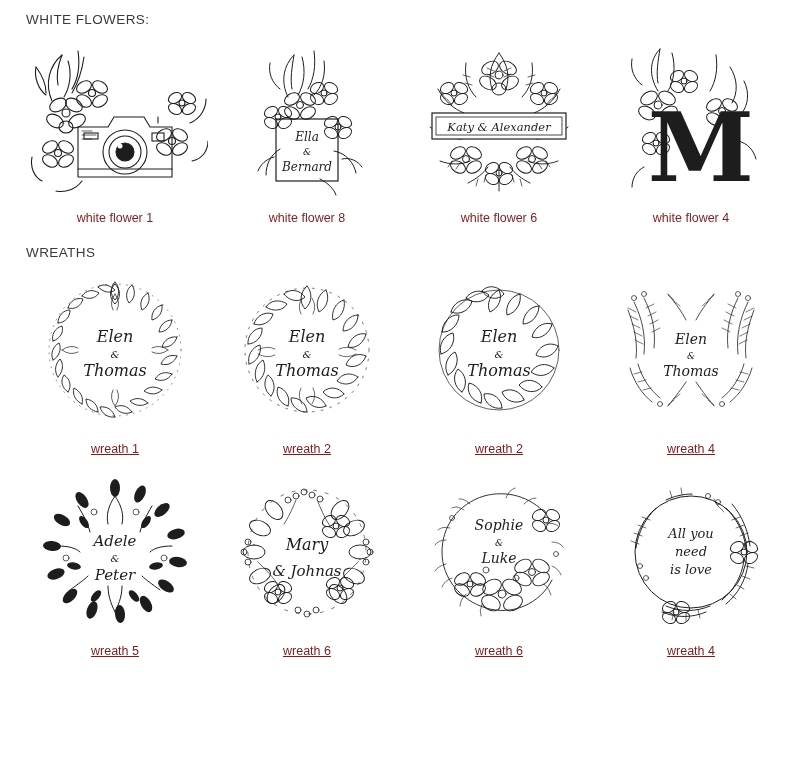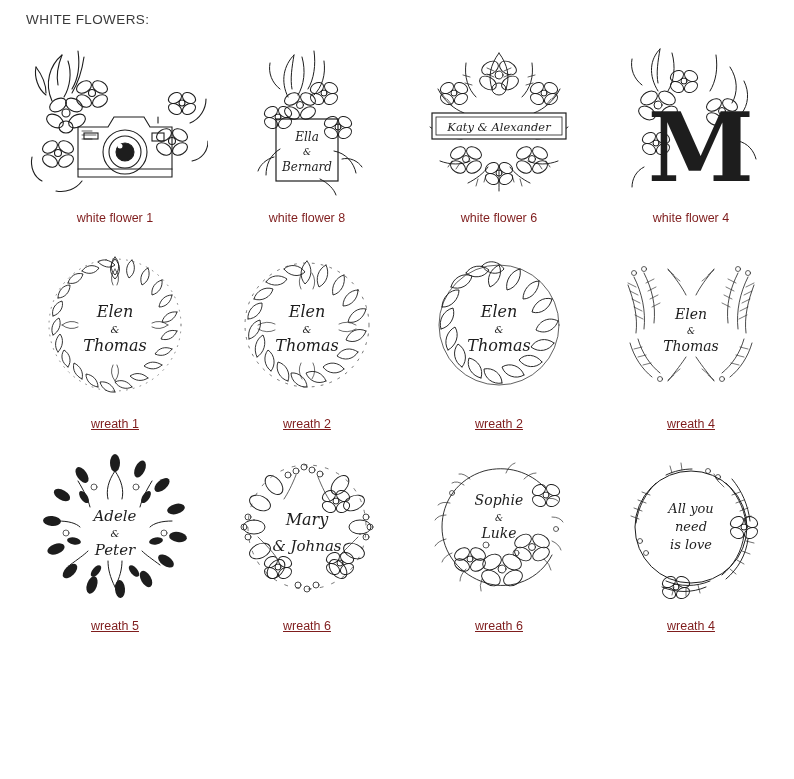--- a/index.html
+++ b/index.html
@@ -327,20 +327,21 @@
             <path d="M46 136 C38 140 34 148 34 156"></path>
           </g>
 
           <text x="103" y="150" font-family="DejaVu Serif, serif" font-size="96" font-weight="bold" fill="#1d1d1d" text-anchor="middle">M</text>
         </svg>
       </div>
       <div class="caption">white flower 4</div>
     </div>
   </div>
 
+  <div class="section-title">WREATHS</div>
 
   <div class="grid wreath-row">
 
     <div class="cell">
       <div class="art">
         <svg width="186" height="176" viewBox="0 0 186 176">
           <g fill="none" stroke="#1d1d1d" stroke-width="0.9" stroke-linecap="round">
             <circle cx="93" cy="86" r="66" stroke-width="0.5" stroke-dasharray="1 6"></circle>
             <g id="w1leaves">
               <path d="M93 20 c-6 6 -6 14 0 20 6 -6 6 -14 0 -20"></path>

